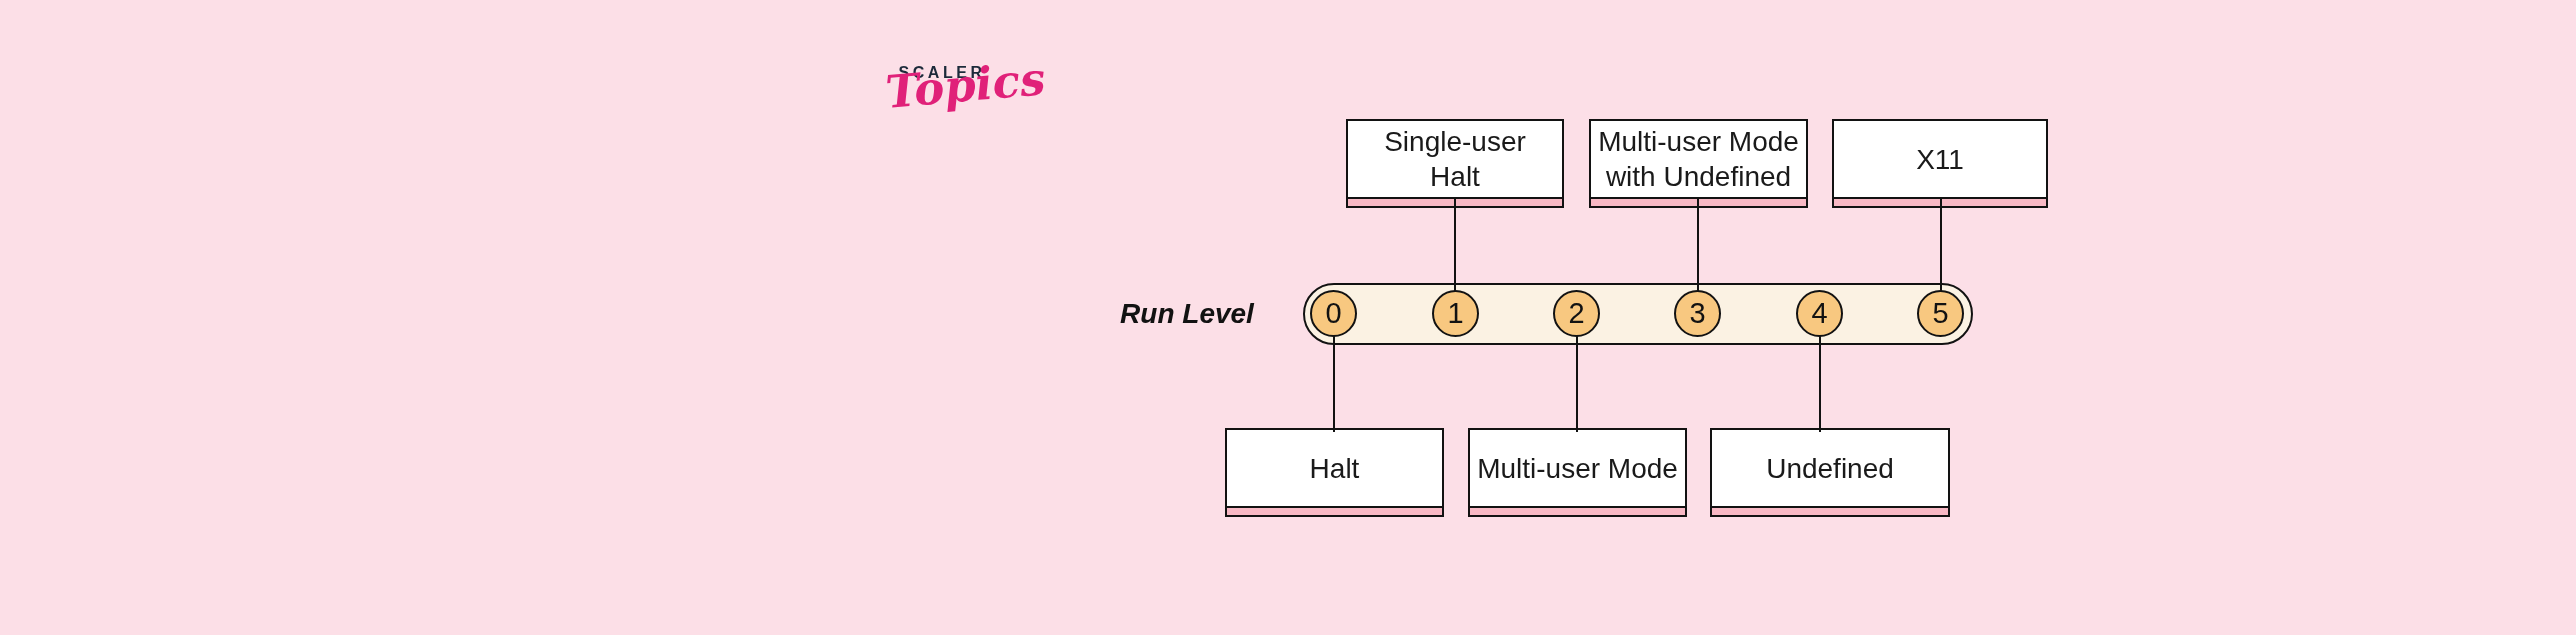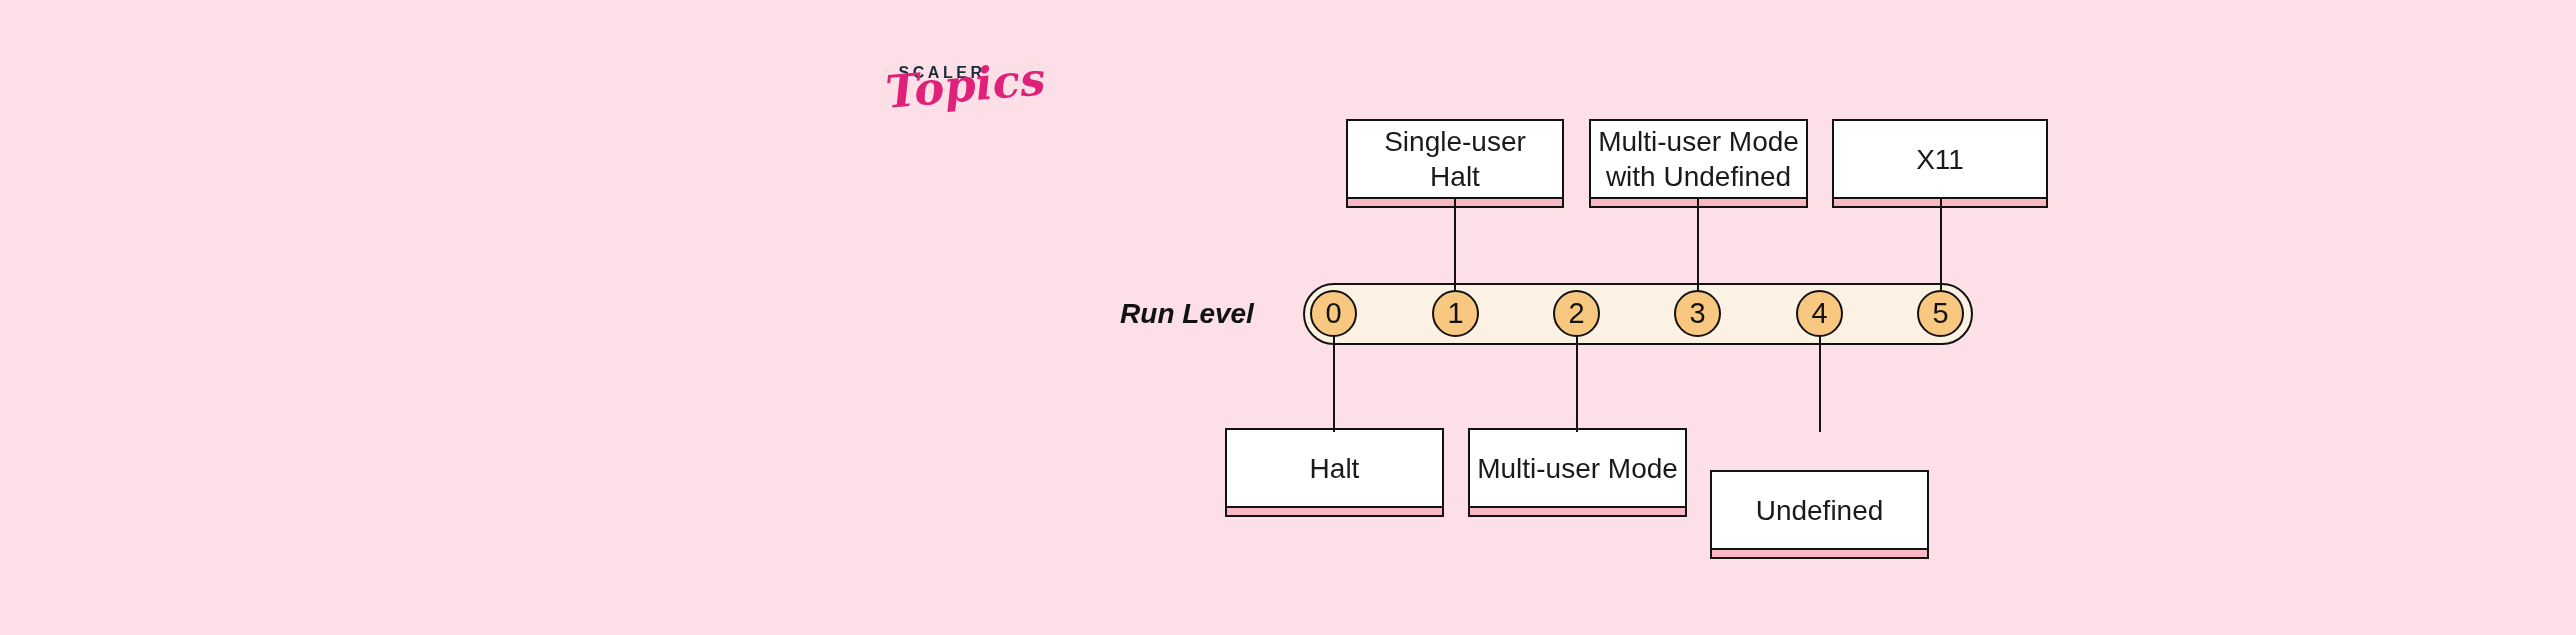--- a/index.html
+++ b/index.html
@@ -169,21 +169,21 @@
     <div class="node-strip"></div>
   </div>
 
   <div class="node bottom" style="left:1468px; width:219px;">
     <div class="node-label">
       <span class="line">Multi-user Mode</span>
     </div>
     <div class="node-strip"></div>
   </div>
 
-  <div class="node bottom" style="left:1710px; width:219px;margin-top:42px;">
+  <div class="node bottom" style="left:1710px; width:240px;">
     <div class="node-label">
       <span class="line">Undefined</span>
     </div>
     <div class="node-strip"></div>
   </div>
 
 </div>
 
 
 </body></html>

